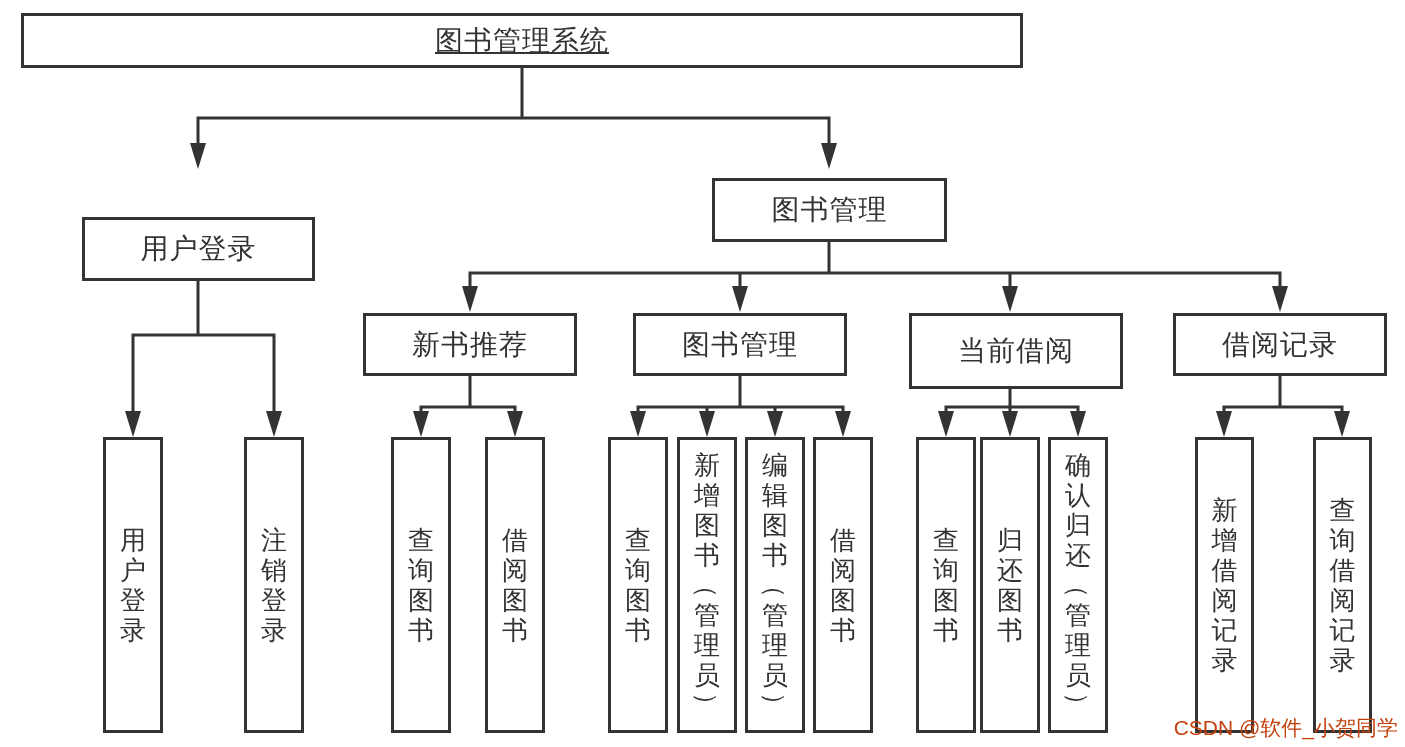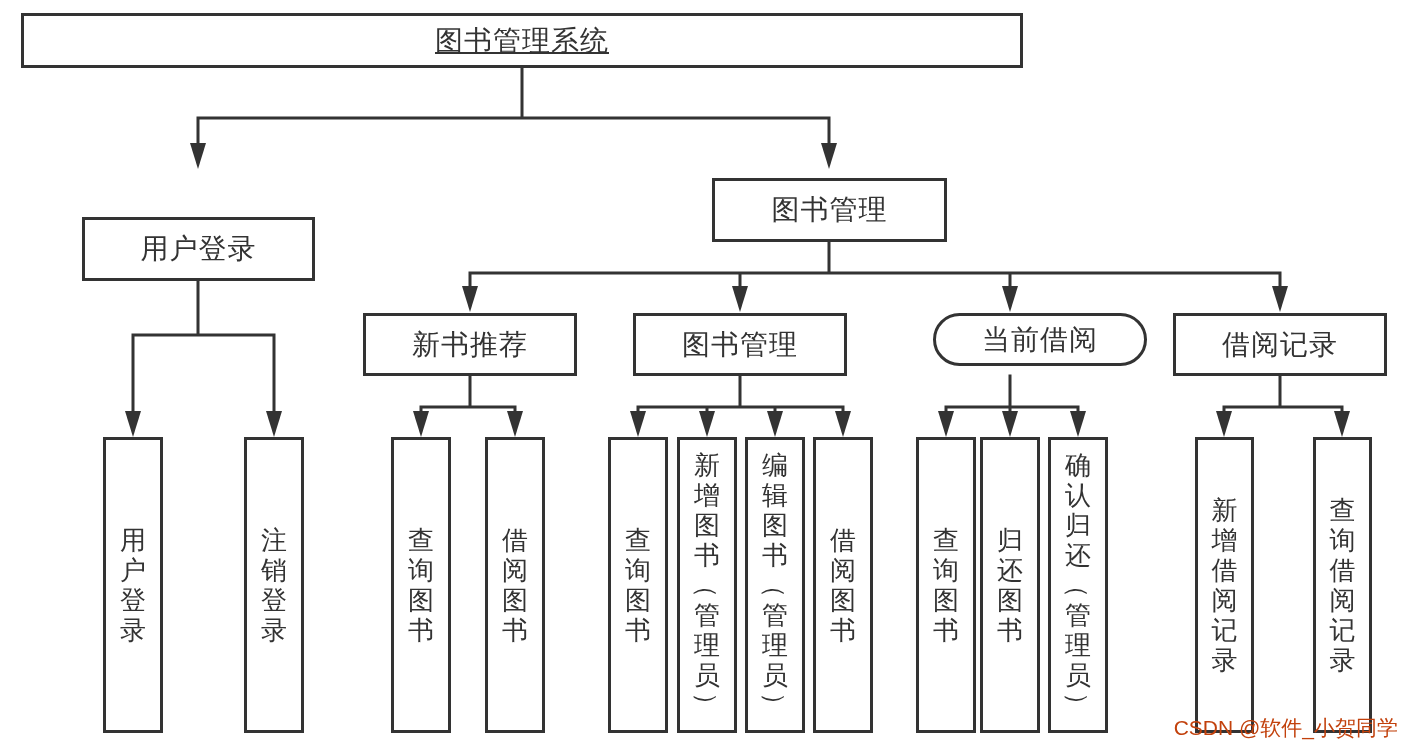--- a/index.html
+++ b/index.html
@@ -90,21 +90,21 @@
   <div class="box h-box" style="left:712px;top:178px;width:235px;height:64px;">
     <span>图书管理</span>
   </div>
 
   <div class="box h-box" style="left:363px;top:313px;width:214px;height:63px;">
     <span>新书推荐</span>
   </div>
   <div class="box h-box" style="left:633px;top:313px;width:214px;height:63px;">
     <span>图书管理</span>
   </div>
-  <div class="box h-box" style="left:933px;top:313px;width:214px;height:53px;border-radius:27px;">
+  <div class="box h-box" style="left:909px;top:313px;width:214px;height:76px;">
     <span>当前借阅</span>
   </div>
   <div class="box h-box" style="left:1173px;top:313px;width:214px;height:63px;">
     <span>借阅记录</span>
   </div>
 
   <div class="box v-box" style="left:103px;top:437px;width:60px;height:296px;">
       <span class="vchar">用</span>
       <span class="vchar">户</span>
       <span class="vchar">登</span>

